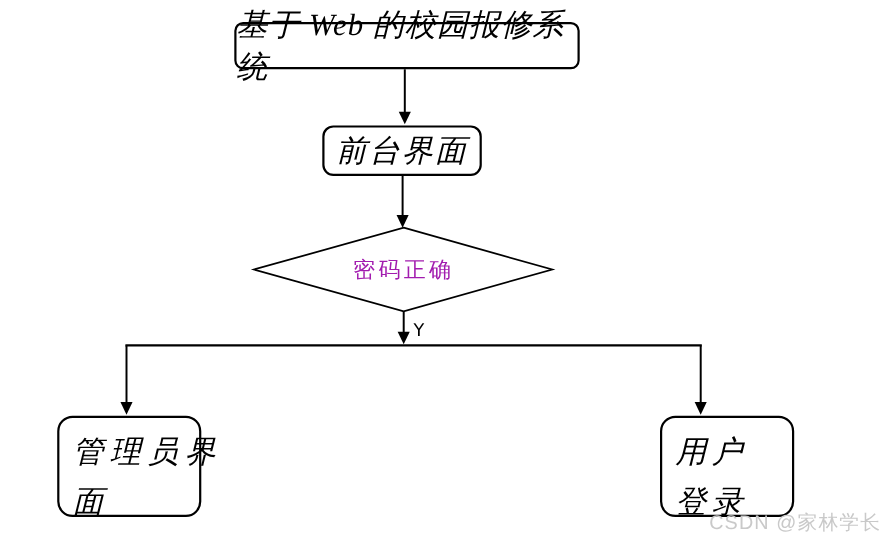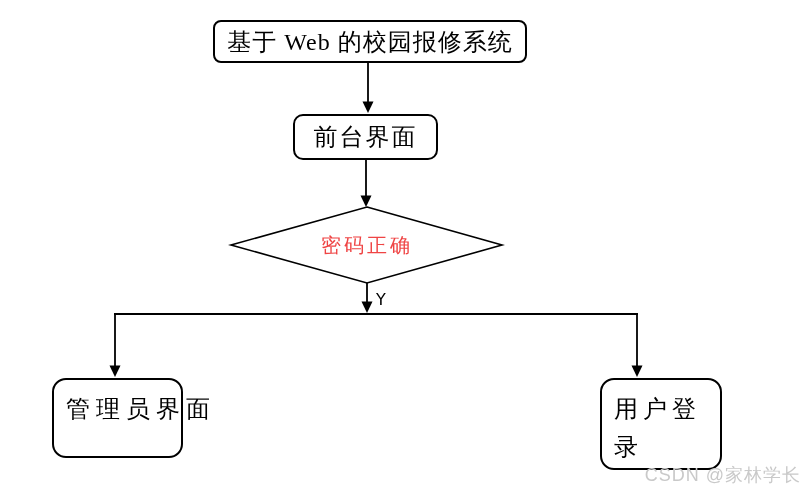--- a/index.html
+++ b/index.html
@@ -19,47 +19,48 @@
     position:absolute;left:0;top:0;z-index:1;
     color:var(--line);
   }
   .node{
     position:absolute;z-index:2;
     box-sizing:border-box;
     background:var(--bg);
     border:2px solid var(--line);
     color:#000;
     display:flex;align-items:center;justify-content:center;
-    font-size:24px;
+    font-size:28px;
+    font-style:italic;
   }
   .node-title{
     left:213px;top:20px;width:314px;height:43px;
     border-radius:8px;letter-spacing:1px;
   }
   .node-login{
     left:293px;top:114px;width:145px;height:46px;
     border-radius:10px;letter-spacing:2px;
   }
   .decision-label{
     position:absolute;z-index:2;
     left:231px;top:207px;width:272px;height:76px;
     display:flex;align-items:center;justify-content:center;
-    font-size:20px;letter-spacing:3px;color:#ef4444;
+    font-size:20px;letter-spacing:3px;color:#a21caf;
     background:transparent;pointer-events:none;
   }
   .node-terminal{
     border-radius:14px;
     align-items:flex-start;justify-content:flex-start;
     padding:10px 12px;
     line-height:1.6;
   }
   .node-admin{
-    left:52px;top:378px;width:131px;height:80px;
+    left:52px;top:378px;width:131px;height:92px;
     letter-spacing:6px;
-    flex-direction:row;
+    flex-direction:column;
   }
   .node-front{
     left:600px;top:378px;width:122px;height:92px;
     letter-spacing:5px;
   }
   .branch-label{
     position:absolute;z-index:2;
     left:376px;top:290px;
     font-family:"DejaVu Sans","Liberation Sans",sans-serif;
     font-size:16px;color:#000;

